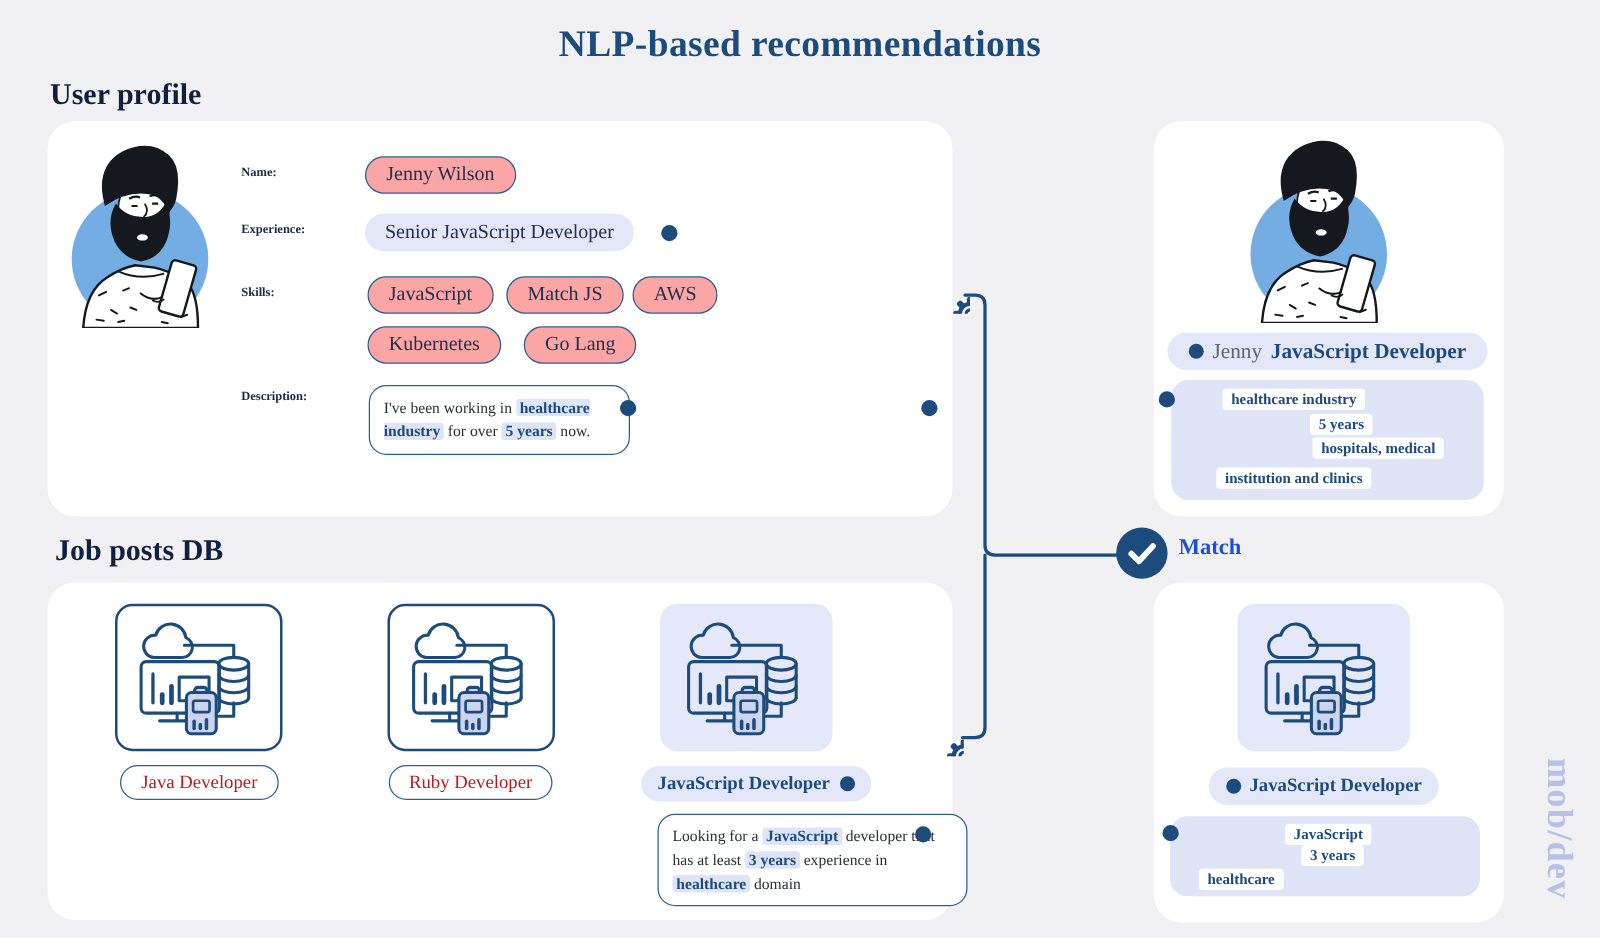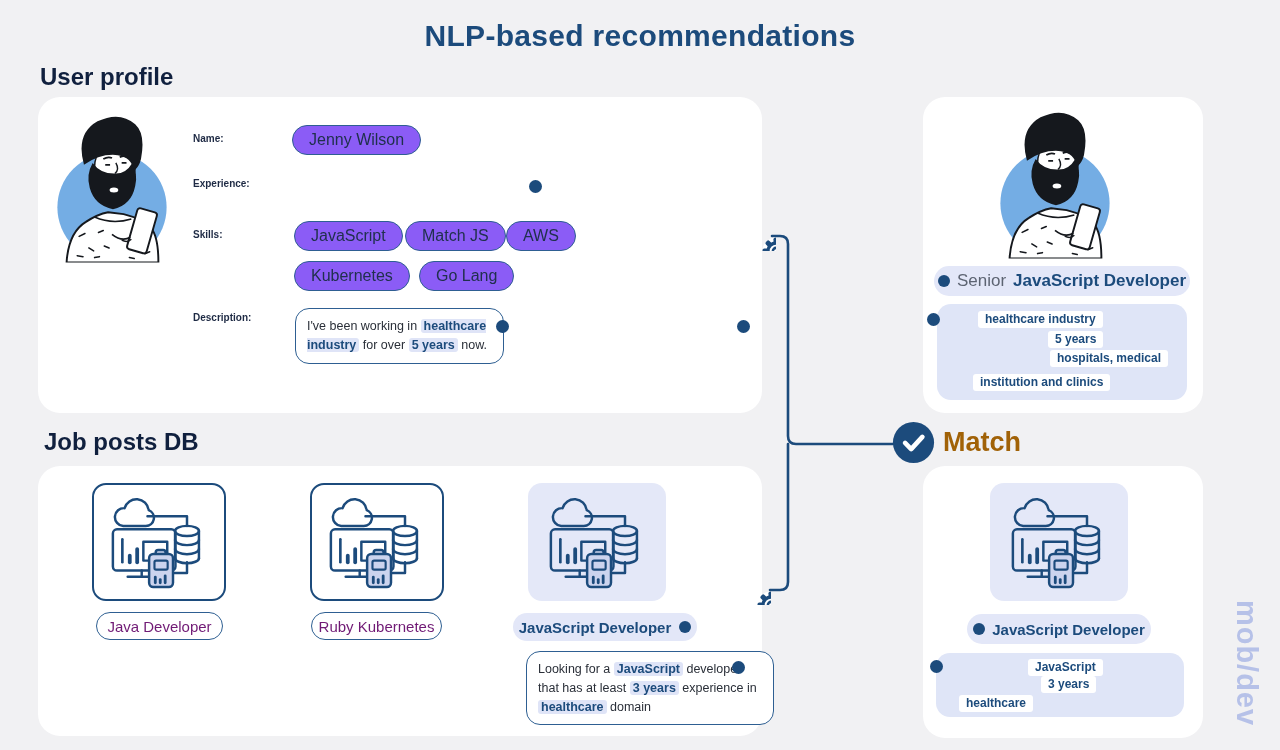--- a/index.html
+++ b/index.html
@@ -1,36 +1,36 @@
 <!DOCTYPE html>
 <html><head>
 <meta charset="utf-8">
 <style>
   html,body{margin:0;padding:0}
-  .page{position:relative;width:1280px;height:750px;background:#f1f1f3;font-family:Liberation Sans, sans-serif;overflow:hidden}
+  .page{position:relative;width:1280px;height:750px;background:#f1f1f3;font-family:Liberation Serif, serif;overflow:hidden}
   .card{position:absolute;background:#fff;border-radius:22px}
   .title{position:absolute;left:0;top:19px;width:100%;text-align:center;font-size:30px;font-weight:bold;color:#1c4b7c;letter-spacing:.3px}
   .seclabel{position:absolute;font-size:24px;font-weight:bold;color:#10203e}
   .flabel{position:absolute;font-size:10px;font-weight:bold;color:#1e2a44}
-  .pill{position:absolute;display:flex;align-items:center;justify-content:center;border:1.7px solid #2e5f92;border-radius:17px;font-size:16px;color:#20304d;padding:0 16px;height:30px;background:#8b5cf6;white-space:nowrap;box-sizing:border-box}
+  .pill{position:absolute;display:flex;align-items:center;justify-content:center;border:1.7px solid #2e5f92;border-radius:17px;font-size:16px;color:#20304d;padding:0 16px;height:30px;background:#fca5a5;white-space:nowrap;box-sizing:border-box}
   .pill.lav{border:none;background:#e3e7f8}
   .descbox{position:absolute;border:1.7px solid #2e5f92;border-radius:14px;background:#fff;font-size:12.5px;color:#2a2f38;line-height:1.5;padding:8px 11px;box-sizing:border-box}
   .hl{font-weight:bold;color:#1c4b7c;background:#dfe4f7;border-radius:3px;padding:0 3px}
   .cdot{position:absolute;width:13px;height:13px;border-radius:50%;background:#1c4b7c}
   .idot{display:inline-block;width:12px;height:12px;border-radius:50%;background:#1c4b7c;flex:none}
   .tile{position:absolute;width:134px;height:118px;border:2.6px solid #1c4b7c;border-radius:14px;background:#fff;display:flex;align-items:center;justify-content:center;box-sizing:border-box}
   .tile.lav{border:none;background:#e4e8f8;width:138px}
   .jobicon{width:112px;height:99px}
-  .joblabel{position:absolute;display:flex;align-items:center;justify-content:center;border:1.6px solid #2e5f92;border-radius:14px;font-size:15px;color:#701a75;height:28px;background:#fff;white-space:nowrap;box-sizing:border-box}
+  .joblabel{position:absolute;display:flex;align-items:center;justify-content:center;border:1.6px solid #2e5f92;border-radius:14px;font-size:15px;color:#b91c1c;height:28px;background:#fff;white-space:nowrap;box-sizing:border-box}
   .joblabel.lav{border:none;background:#e3e7f8;font-weight:bold;color:#1c4b7c;gap:8px}
   .rolebold{font-weight:bold;color:#1c4b7c}
   .graytxt{color:#5d6472;font-weight:normal}
   .lavbox{position:absolute;background:#dfe5f7;border-radius:14px}
   .chip{position:absolute;background:#fff;color:#1c4b7c;font-weight:bold;font-size:12px;line-height:15px;padding:1px 7px;border-radius:3px;white-space:nowrap}
-  .matchlabel{position:absolute;left:943px;top:427px;font-size:27px;font-weight:bold;color:#a16207}
+  .matchlabel{position:absolute;left:943px;top:427px;font-size:18px;font-weight:bold;color:#1d4ed8}
   .watermark{position:absolute;left:1163px;top:648px;width:170px;height:30px;transform:rotate(90deg);font-size:29px;font-weight:bold;color:#b6c1e8;text-align:center;letter-spacing:1px}
   svg.abs{position:absolute}
   .connector{position:absolute;left:0;top:0;pointer-events:none}
 </style>
 </head>
 <body>
 
 <div class="page">
 
   <svg width="0" height="0" style="position:absolute" aria-hidden="true">
@@ -128,20 +128,21 @@
   <svg class="abs" style="left:54px;top:112px" width="116" height="153" viewBox="0 0 120 153">
       <use href="#sym-avatar"></use>
     </svg>
 
   <div class="flabel" style="left:193px;top:133px">Name:</div>
   <div class="flabel" style="left:193px;top:178px">Experience:</div>
   <div class="flabel" style="left:193px;top:229px">Skills:</div>
   <div class="flabel" style="left:193px;top:312px">Description:</div>
 
   <div class="pill" style="left:292px;top:125px">Jenny Wilson</div>
+  <div class="pill lav" style="left:292px;top:171px">Senior JavaScript Developer</div>
   <div class="cdot" style="left:529px;top:180px"></div>
 
   <div class="pill" style="left:294px;top:221px">JavaScript</div>
   <div class="pill" style="left:405px;top:221px">Match JS</div>
   <div class="pill" style="left:506px;top:221px">AWS</div>
   <div class="pill" style="left:294px;top:261px">Kubernetes</div>
   <div class="pill" style="left:419px;top:261px">Go Lang</div>
 
   <div class="descbox" style="left:295px;top:308px;width:209px"><span>I've been working in </span><span class="hl">healthcare industry</span><span> for over </span><span class="hl">5 years</span><span> now.</span></div>
   <div class="cdot" style="left:496px;top:320px"></div>
@@ -161,21 +162,21 @@
         <use href="#sym-jobicon"></use>
       </svg>
   </div>
   <div class="tile lav" style="left:528px;top:483px">
     <svg class="jobicon" viewBox="0 0 136 120">
         <use href="#sym-jobicon"></use>
       </svg>
   </div>
 
   <div class="joblabel" style="left:96px;top:612px;width:127px">Java Developer</div>
-  <div class="joblabel" style="left:311px;top:612px;width:131px">Ruby Kubernetes</div>
+  <div class="joblabel" style="left:311px;top:612px;width:131px">Ruby Developer</div>
   <div class="joblabel lav" style="left:513px;top:613px;width:184px">
     <span>JavaScript Developer</span>
       <span class="idot"></span>
   </div>
 
   <div class="descbox" style="left:526px;top:651px;width:248px"><span>Looking for a </span><span class="hl">JavaScript</span><span> developer that has at least </span><span class="hl">3 years</span><span> experience in </span><span class="hl">healthcare</span><span> domain</span></div>
   <div class="cdot" style="left:732px;top:661px"></div>
 
   <svg class="abs" style="left:746px;top:221px" width="30" height="30" viewBox="-15 -15 30 30">
       <use href="#sym-gear"></use>
@@ -189,21 +190,21 @@
     </svg>
   <div class="matchlabel">Match</div>
 
   <div class="card" style="left:923px;top:97px;width:280px;height:316px"></div>
   <svg class="abs" style="left:997px;top:108px" width="116" height="153" viewBox="0 0 120 153">
       <use href="#sym-avatar"></use>
     </svg>
 
   <div class="pill lav" style="left:934px;top:266px;width:256px;gap:7px;font-size:17px;padding:0 6px">
     <span class="idot"></span>
-    <span class="graytxt">Senior </span>
+    <span class="graytxt">Jenny </span>
     <span class="rolebold">JavaScript Developer</span>
   </div>
 
   <div class="lavbox" style="left:937px;top:304px;width:250px;height:96px">
     <div class="cdot" style="left:-10px;top:9px"></div>
     <div class="chip" style="left:41px;top:7px">healthcare industry</div>
     <div class="chip" style="left:111px;top:27px">5 years</div>
     <div class="chip" style="left:113px;top:46px">hospitals, medical</div>
     <div class="chip" style="left:36px;top:70px">institution and clinics</div>
   </div>

